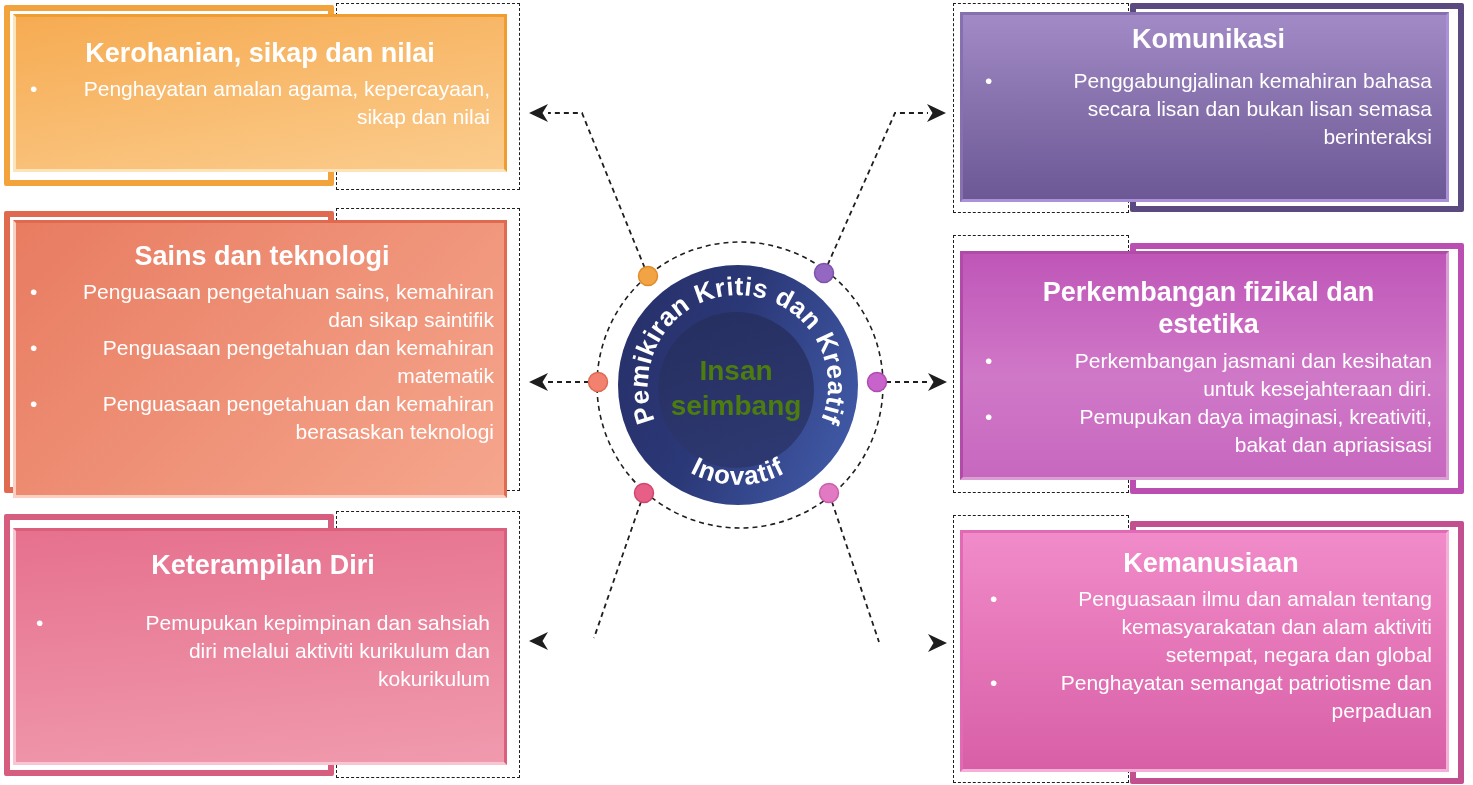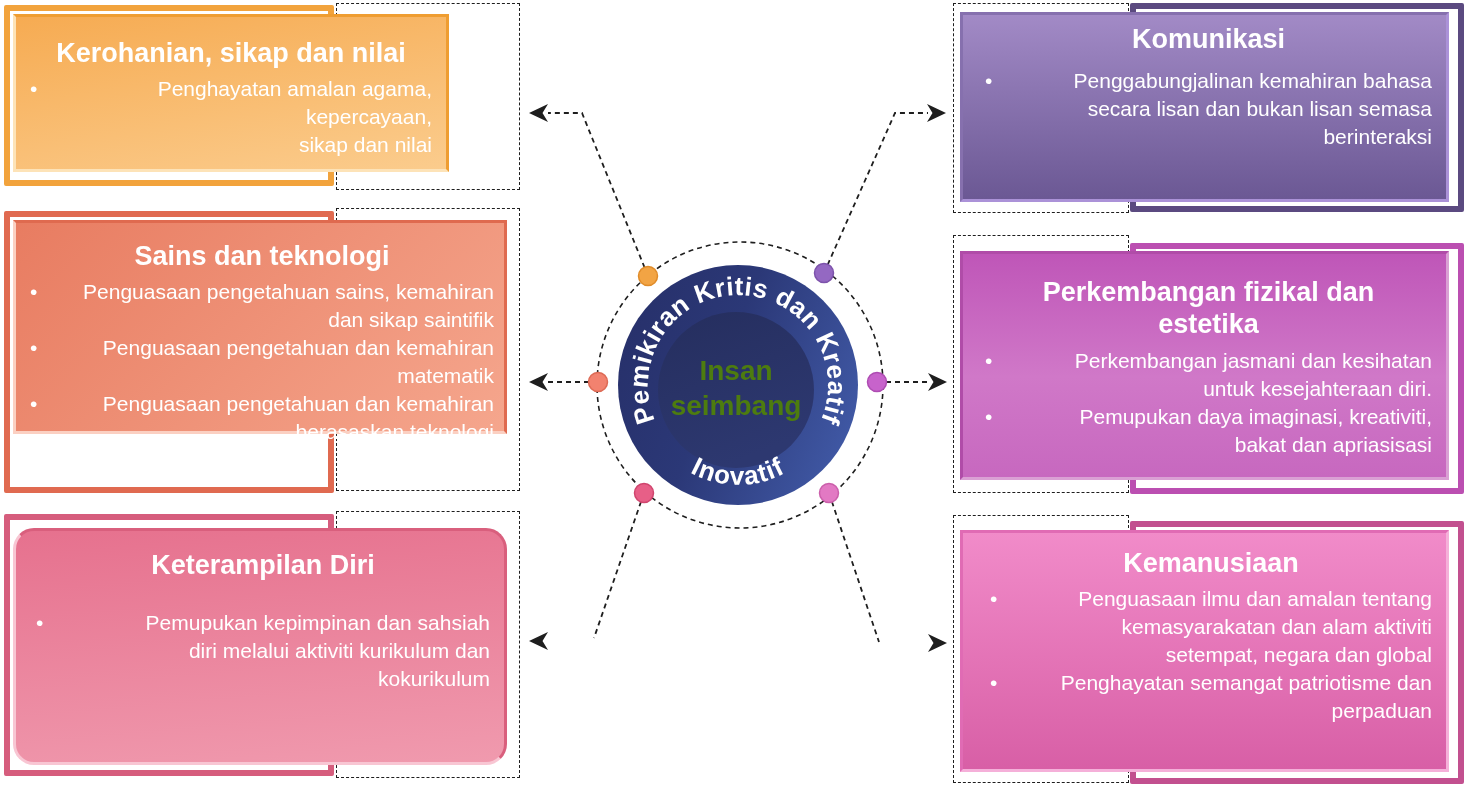--- a/index.html
+++ b/index.html
@@ -42,29 +42,29 @@
   .frame6{left:1130px;top:521px;width:334px;height:263px;border-color:#c2508f;}
 
   
   .box{
     position:absolute;
     box-sizing:border-box;
     border:3px solid;
     z-index:3;
     color:#ffffff;
   }
-  .box1{left:13px;top:14px;width:436px;height:158px;
+  .box1{left:13px;top:14px;width:494px;height:158px;
     background:linear-gradient(170deg,#f6ab52,#fbcc8d);
     border-color:#ef9d31 #ef9d31 #fde3b8 #fde3b8;padding:20px 14px 0 14px;}
-  .box2{left:13px;top:220px;width:494px;height:214px;
+  .box2{left:13px;top:220px;width:494px;height:278px;
     background:linear-gradient(135deg,#e87c61,#f5a68d);
     border-color:#df6a4f #df6a4f #fbd0c2 #fbd0c2;padding:17px 10px 0 14px;}
   .box3{left:13px;top:528px;width:494px;height:237px;
     background:linear-gradient(175deg,#e6718e,#f09aae);
-    border-color:#d95f7d #d95f7d #f8c6d3 #f8c6d3;padding:18px 14px 0 20px;border-radius:21px;}
+    border-color:#d95f7d #d95f7d #f8c6d3 #f8c6d3;padding:18px 14px 0 20px;}
   .box4{left:960px;top:12px;width:489px;height:190px;
     background:linear-gradient(180deg,#a28ac6,#6b5894);
     border-color:#8670ae #ab92d8 #ab92d8 #8670ae;padding:8px 14px 0 22px;}
   .box5{left:960px;top:251px;width:489px;height:229px;
     background:linear-gradient(180deg,#bf56b8 0%,#d078c8 55%,#c768bf 100%);
     border-color:#b04ca8 #daa0d4 #daa0d4 #b04ca8;padding:22px 14px 0 22px;}
   .box6{left:960px;top:530px;width:489px;height:242px;
     background:linear-gradient(180deg,#f18bc9,#d85fa6);
     border-color:#e06bb4 #f5b0d9 #f5b0d9 #e06bb4;padding:14px 14px 0 27px;}
 

